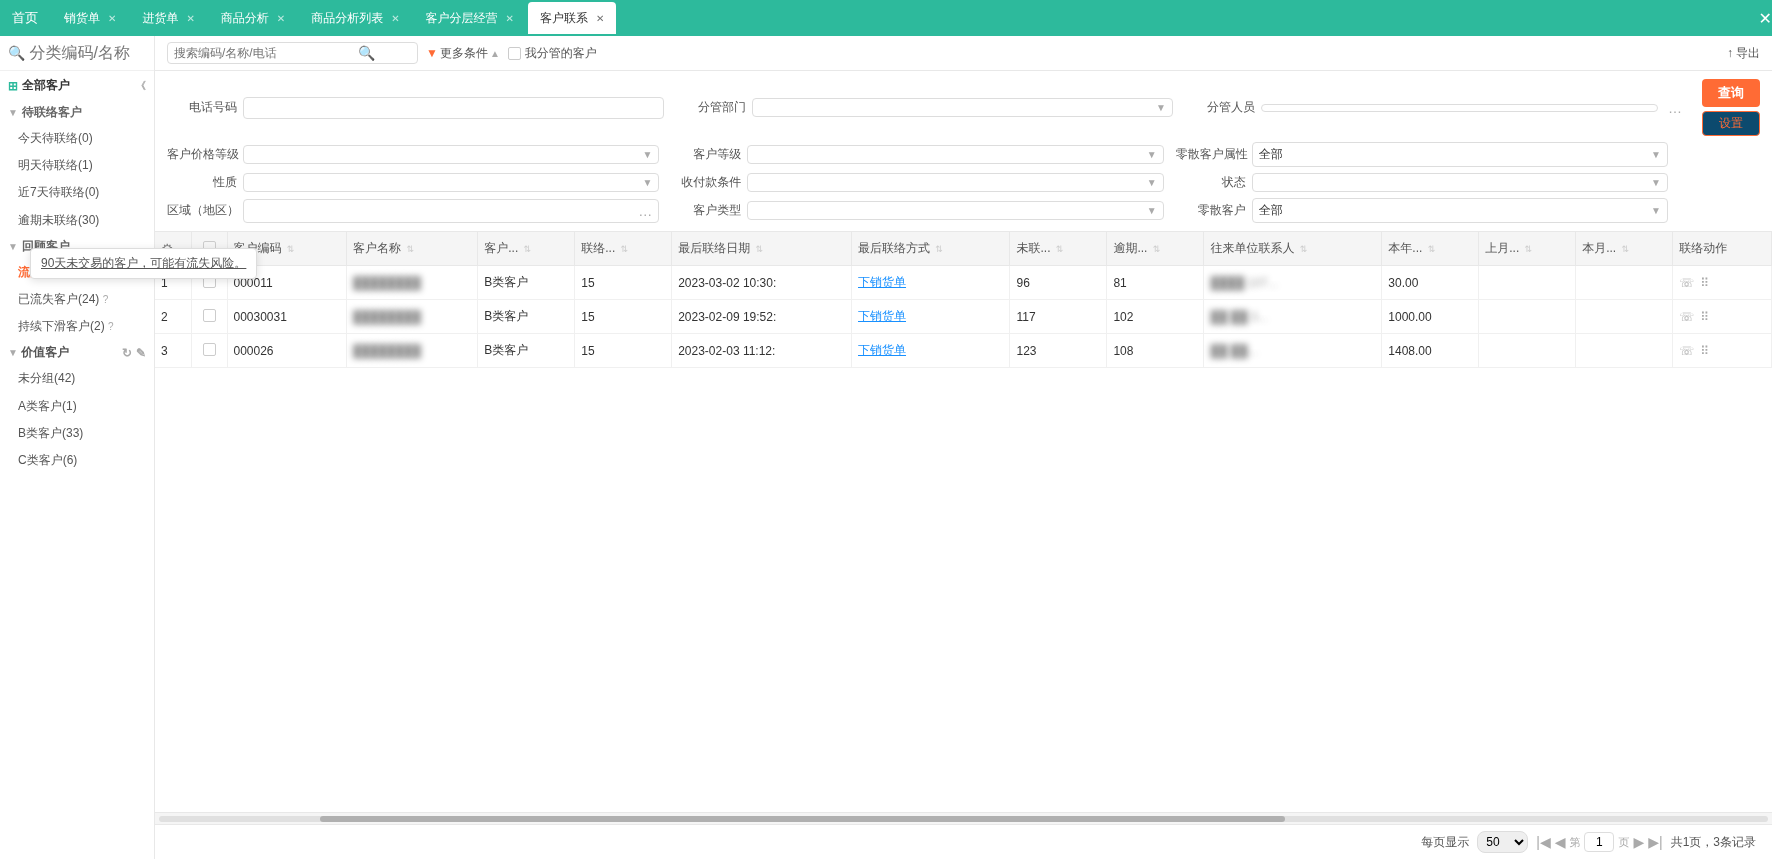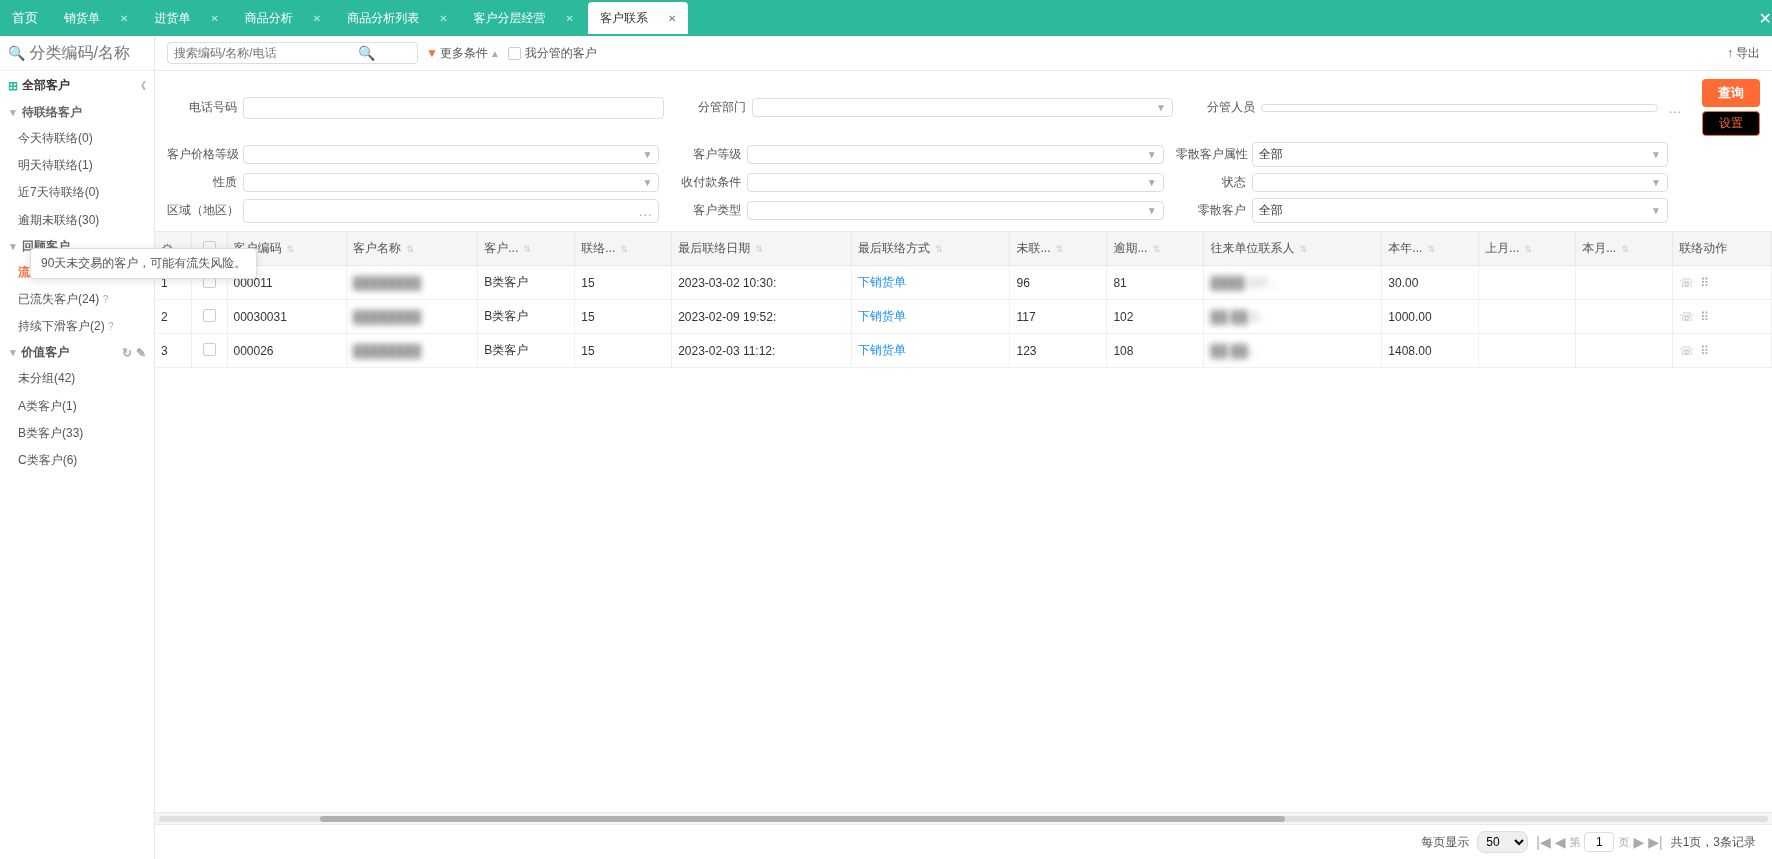--- a/index.html
+++ b/index.html
@@ -15,21 +15,21 @@
       gap: 2px;
     }
     .tab-item {
       display: flex;
       align-items: center;
       padding: 4px 12px;
       border-radius: 4px 4px 0 0;
       color: #fff;
       cursor: pointer;
       font-size: 13px;
-      gap: 16px;
+      gap: 4px;
       background: transparent;
       height: 32px;
       justify-content: space-between;
     }
     .tab-item.active {
       background: #fff;
       color: #333;
     }
     .tab-item .close-icon {
       font-size: 10px;
@@ -120,20 +120,21 @@
       top: 248px;
       background: #fff;
       border: 1px solid #ddd;
       border-radius: 4px;
       padding: 6px 10px;
       font-size: 12px;
       color: #555;
       box-shadow: 0 2px 8px rgba(0,0,0,0.12);
       z-index: 100;
       white-space: nowrap;
+      text-decoration: underline;
     }
 
     
     .right-content {
       flex: 1;
       display: flex;
       flex-direction: column;
       overflow: hidden;
     }
 
@@ -246,21 +247,21 @@
       background: #ff6b35;
       color: #fff;
       border: none;
       border-radius: 4px;
       padding: 5px 16px;
       cursor: pointer;
       font-size: 13px;
       font-weight: bold;
     }
     .btn-settings {
-      background: #000000;
+      background: #0c4a6e;
       color: #ff6b35;
       border: 1px solid #ff6b35;
       border-radius: 4px;
       padding: 3px 4px;
       cursor: pointer;
       font-size: 12px;
       text-align: center;
     }
 
     
@@ -290,21 +291,21 @@
       border-right: 1px solid #e8e8e8;
     }
     table th .sort-icon { color: #ccc; font-size: 9px; margin-left: 2px; cursor: pointer; }
     table td {
       padding: 8px 6px;
       border-bottom: 1px solid #f0f0f0;
       color: #333;
       white-space: nowrap;
       border-right: 1px solid #f0f0f0;
     }
-    .link-text { color: #1890ff; cursor: pointer; }
+    .link-text { color: #1890ff; cursor: pointer; text-decoration: underline; }
     .blurred-text {
       color: transparent;
       text-shadow: 0 0 6px rgba(0,0,0,0.4);
       user-select: none;
     }
     .action-icons { display: flex; gap: 6px; color: #aaa; cursor: pointer; font-size: 14px; }
     .checkbox-cell { text-align: center; }
 
     
     .gear-icon { color: #888; cursor: pointer; font-size: 14px; }

